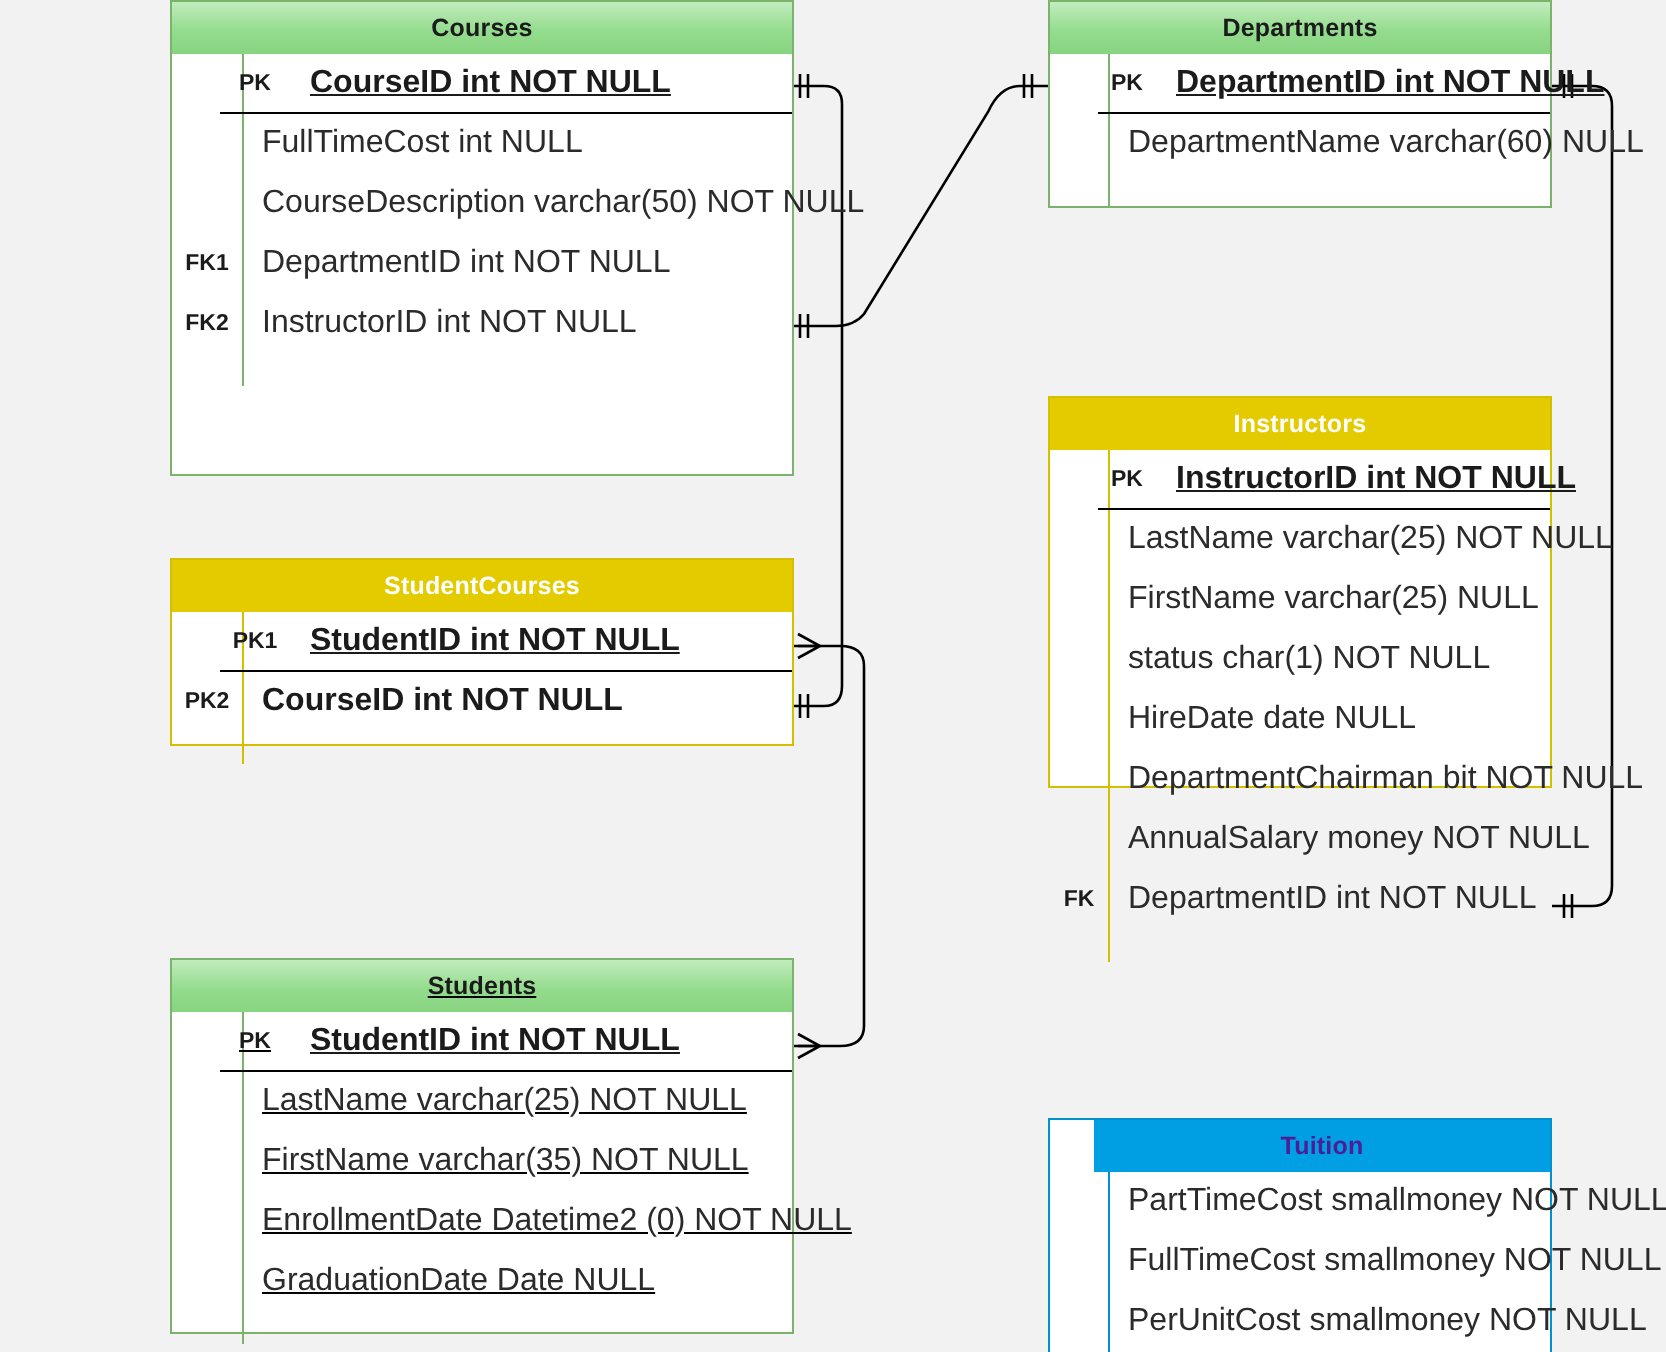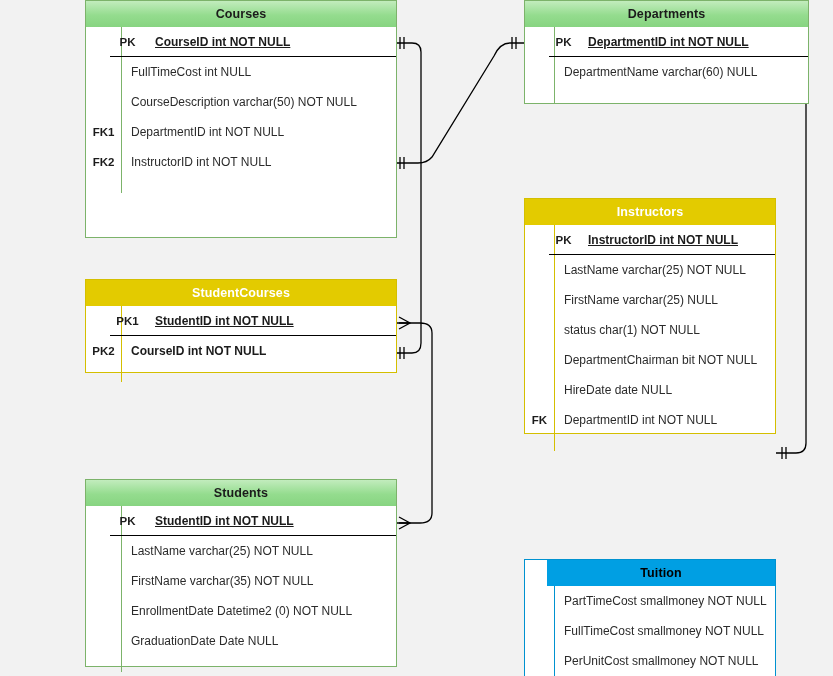--- a/index.html
+++ b/index.html
@@ -51,21 +51,21 @@
   .green  .ent-header {
     background: linear-gradient(180deg, #c2ecbd 0%, #94dc8e 55%, #87d481 100%);
     color: #1b1b1b;
   }
   .yellow .ent-header {
     background: #e3cb00;
     color: #ffffff;
   }
   .blue .ent-header {
     background: #009fe3;
-    color: #000000;
+    color: #4c1d95;
     margin-left: 22px;
   }
 
   .ent-body { position: relative; }
 
   .key-col-rule {
     position: absolute;
     top: 0; bottom: 0;
     width: 0;
     border-left: 1px solid #9e9e9e;
@@ -86,21 +86,21 @@
     width: 35px;
     flex: 0 0 35px;
     text-align: center;
     font-size: 11.5px;
     font-weight: bold;
     color: #1b1b1b;
   }
   .field {
     flex: 1 1 auto;
     padding-left: 10px;
-    font-size: 12px;
+    font-size: 16px;
     color: #2b2b2b;
     white-space: nowrap;
   }
   .field.pk {
     text-decoration: underline;
     font-weight: bold;
     color: #1b1b1b;
   }
   .field.pkbold {
     font-weight: bold;
@@ -173,21 +173,21 @@
         <div class="field">DepartmentID int NOT NULL</div>
       </div>
       <div class="row">
         <div class="key">FK2</div>
         <div class="field">InstructorID int NOT NULL</div>
       </div>
       <div class="pad"></div>
     </div>
   </div>
 
-  <div class="entity green" style="left:524px; top:0px; width:285px; height:104px;">
+  <div class="entity green" style="left:524px; top:0px; width:252px; height:104px;">
     <div class="ent-header">Departments</div>
     <div class="ent-body">
       <div class="key-col-rule" style="left:29px;"></div>
 
       <div class="row pkrow">
         <div class="key" style="width:29px;flex:0 0 29px;">PK</div>
         <div class="field pk">DepartmentID int NOT NULL</div>
       </div>
       <div class="row">
         <div class="key" style="width:29px;flex:0 0 29px;"></div>
@@ -207,21 +207,21 @@
         <div class="field pk">StudentID int NOT NULL</div>
       </div>
       <div class="row">
         <div class="key">PK2</div>
         <div class="field pkbold">CourseID int NOT NULL</div>
       </div>
       <div class="pad"></div>
     </div>
   </div>
 
-  <div class="entity yellow" style="left:524px; top:198px; width:252px; height:236px;">
+  <div class="entity yellow" style="left:524px; top:198px; width:252px; height:196px;">
     <div class="ent-header">Instructors</div>
     <div class="ent-body">
       <div class="key-col-rule" style="left:29px;"></div>
 
       <div class="row pkrow">
         <div class="key" style="width:29px;flex:0 0 29px;">PK</div>
         <div class="field pk">InstructorID int NOT NULL</div>
       </div>
       <div class="row">
         <div class="key" style="width:29px;flex:0 0 29px;"></div>
@@ -230,35 +230,39 @@
       <div class="row">
         <div class="key" style="width:29px;flex:0 0 29px;"></div>
         <div class="field">FirstName varchar(25) NULL</div>
       </div>
       <div class="row">
         <div class="key" style="width:29px;flex:0 0 29px;"></div>
         <div class="field">status char(1) NOT NULL</div>
       </div>
       <div class="row">
         <div class="key" style="width:29px;flex:0 0 29px;"></div>
+        <div class="field">HireDate date NULL</div>
+      </div>
+      <div class="row">
+        <div class="key" style="width:29px;flex:0 0 29px;"></div>
         <div class="field">DepartmentChairman bit NOT NULL</div>
       </div>
       <div class="row">
         <div class="key" style="width:29px;flex:0 0 29px;"></div>
-        <div class="field">HireDate date NULL</div>
+        <div class="field">AnnualSalary money NOT NULL</div>
       </div>
       <div class="row">
         <div class="key" style="width:29px;flex:0 0 29px;">FK</div>
         <div class="field">DepartmentID int NOT NULL</div>
       </div>
       <div class="pad"></div>
     </div>
   </div>
 
-  <div class="entity green" style="left:85px; top:479px; width:312px; height:188px;">
+  <div class="entity green" style="left:85px; top:479px; width:312px; height:188px;text-decoration:underline;">
     <div class="ent-header">Students</div>
     <div class="ent-body">
       <div class="key-col-rule" style="left:35px;"></div>
 
       <div class="row pkrow">
         <div class="key">PK</div>
         <div class="field pk">StudentID int NOT NULL</div>
       </div>
       <div class="row">
         <div class="key"></div>

